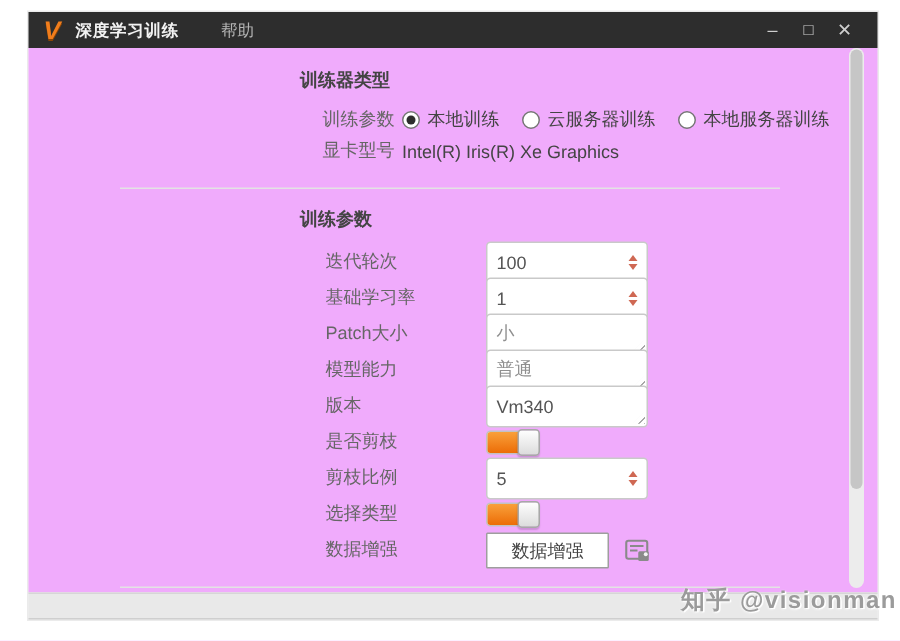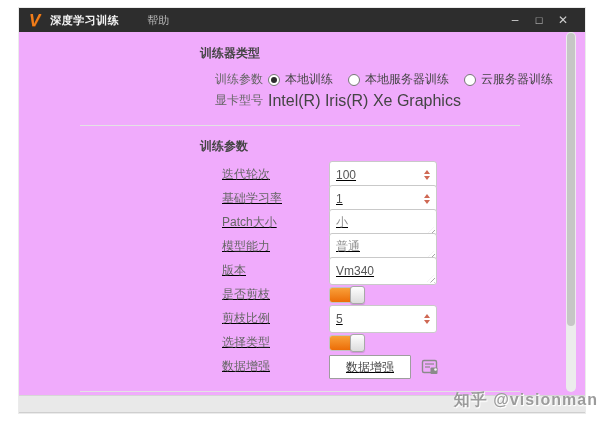--- a/index.html
+++ b/index.html
@@ -35,27 +35,27 @@
   .sec1 .lbl { width:53px; }
 
   
   .radio-group { display:flex; gap:15px; }
   .radio-opt { display:flex; align-items:center; gap:5px; cursor:default; }
   .radio-dot { width:12px; height:12px; border:1px solid #777; border-radius:50%;
                background:#fff; position:relative; flex:0 0 auto; }
   .radio-dot.sel::after { content:""; position:absolute; left:2px; top:2px;
                width:6px; height:6px; border-radius:50%; background:#2d2d2d; }
   .radio-lbl { font-size:12px; color:#444; }
-  .value-text { font-size:16px; color:#444; }
+  .value-text { font-size:12px; color:#444; }
 
   .divider { height:1px; background:#e3e3e3; margin:16px 0 12px -120px; width:440px; }
   .divider.bottom { margin-top:14px; }
 
   
-  .prow { display:flex; align-items:center; margin:0 0 3px 22px; height:21px;text-decoration:underline; }
+  .prow { display:flex; align-items:center; margin:0 0 3px 17px; height:21px; }
   .prow .lbl { width:107px; font-size:12px; color:#666; }
   .field { position:relative; width:108px; height:28px; background:#fff;
            border:1px solid #c9c9c9; border-radius:3px; display:flex; align-items:center; }
   .field input { border:0; outline:0; background:transparent; width:84px; height:17px;
                  padding:0 0 0 6px; font-size:12px; color:#555;
                  font-family:"Liberation Sans","DejaVu Sans",sans-serif; }
   .spin { position:absolute; right:6px; top:0; height:100%; display:flex;
           flex-direction:column; justify-content:center; gap:2px; cursor:pointer; }
   .arr-up { width:0; height:0; border-left:3px solid transparent; border-right:3px solid transparent;
             border-bottom:4px solid #cf6853; }
@@ -115,25 +115,25 @@
 
         <div class="row sec1">
           <span class="lbl">训练参数</span>
           <span class="radio-group">
             <span class="radio-opt">
               <span class="radio-dot sel"></span>
               <span class="radio-lbl">本地训练</span>
             </span>
             <span class="radio-opt">
               <span class="radio-dot"></span>
-              <span class="radio-lbl">本地服务器训练</span>
+              <span class="radio-lbl">云服务器训练</span>
             </span>
             <span class="radio-opt">
               <span class="radio-dot"></span>
-              <span class="radio-lbl">云服务器训练</span>
+              <span class="radio-lbl">本地服务器训练</span>
             </span>
           </span>
         </div>
 
         <div class="row sec1">
           <span class="lbl">显卡型号</span>
           <span class="value-text">Intel(R) Iris(R) Xe Graphics</span>
         </div>
 
         <div class="divider"></div>

